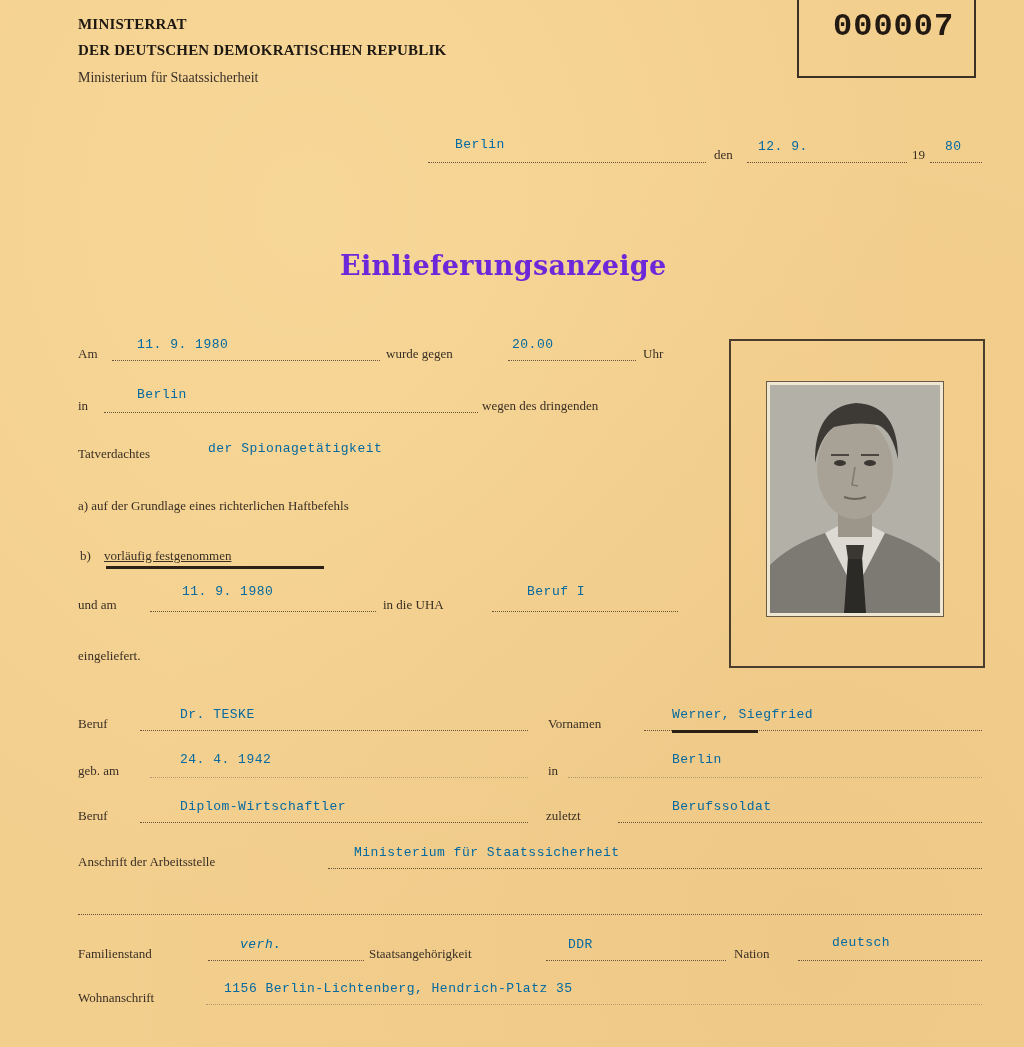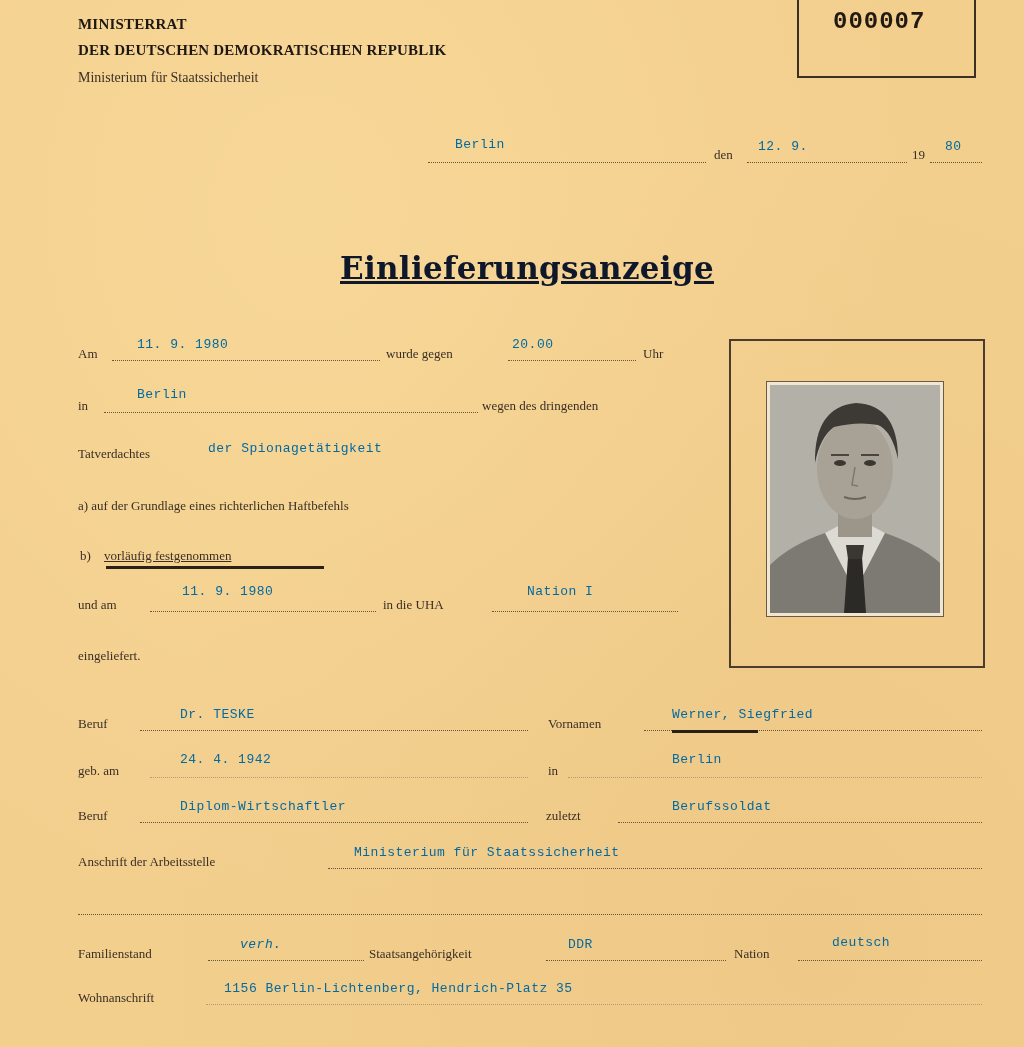--- a/index.html
+++ b/index.html
@@ -9,22 +9,22 @@
     background-image: radial-gradient(ellipse at 30% 20%, rgba(255,230,170,0.35), rgba(0,0,0,0) 60%),
                       radial-gradient(ellipse at 80% 90%, rgba(200,150,80,0.12), rgba(0,0,0,0) 60%);
     position: relative;
     font-family: "Liberation Serif", "DejaVu Serif", serif;
     color: #2a2118;
   }
   .abs { position: absolute; }
   .hdr1 { font-family: "Liberation Serif", serif; font-weight: bold; font-size: 15px; letter-spacing: 0.2px; color: #1e1812; }
   .hdr2 { font-family: "Liberation Serif", serif; font-size: 14px; color: #3a3028; }
   .docno-box { border: 2px solid #3b3025; }
-  .docno { font-family: "Liberation Mono", monospace; font-weight: bold; font-size: 24px; letter-spacing: 1px; color: #221a12; }
-  .title { font-family: "DejaVu Serif", serif; font-weight: bold; font-size: 31px; color: #0f172a; letter-spacing: 0.3px; text-decoration: underline; }
+  .docno { font-family: "Liberation Mono", monospace; font-weight: bold; font-size: 32px; letter-spacing: 1px; color: #221a12; }
+  .title { font-family: "DejaVu Serif", serif; font-weight: bold; font-size: 27px; color: #6d28d9; letter-spacing: 0.3px; }
   .label { font-family: "Liberation Serif", serif; font-size: 13px; color: #3a2f25; white-space: nowrap; }
   .typed { font-family: "Liberation Mono", "DejaVu Sans Mono", monospace; font-size: 13px; color: #0369a1; white-space: nowrap; letter-spacing: 0.5px; }
   .dots { border-bottom: 1.5px dotted #6a5540; height: 0; }
   .uline { height: 3px; background: #2a2016; }
   .photo-frame { border: 2px solid #4a3d2e; }
   .photo {
     background: linear-gradient(180deg, #b9b6ae 0%, #a7a49c 100%);
     border: 3px solid #efe7d2;
     box-shadow: 0 0 0 1px #6b5a45;
     overflow: hidden;
@@ -72,21 +72,21 @@
 
 <div class="abs label" style="left:80px;top:548px;">b)</div>
 <div class="abs label" style="left:104px;top:548px;text-decoration:underline;">vorläufig festgenommen</div>
 <div class="abs uline" style="left:106px;top:566px;width:218px;"></div>
 
 <div class="abs label" style="left:78px;top:597px;">und am</div>
 <div class="abs dots" style="left:150px;top:611px;width:226px;"></div>
 <div class="abs typed" style="left:182px;top:584px;">11. 9. 1980</div>
 <div class="abs label" style="left:383px;top:597px;">in die UHA</div>
 <div class="abs dots" style="left:492px;top:611px;width:186px;"></div>
-<div class="abs typed" style="left:527px;top:584px;">Nation I</div>
+<div class="abs typed" style="left:527px;top:584px;">Beruf I</div>
 
 <div class="abs label" style="left:78px;top:648px;">eingeliefert.</div>
 
 <div class="abs photo-frame" style="left:729px;top:339px;width:252px;height:325px;"></div>
 <div class="abs photo" style="left:767px;top:382px;width:170px;height:228px;">
   <svg width="170" height="228" viewBox="0 0 170 228">
     <rect width="170" height="228" fill="#b3b0a8"></rect>
 
     <path d="M0 228 L0 180 Q20 160 55 148 L85 140 L115 148 Q150 160 170 178 L170 228 Z" fill="#7d7a73"></path>
 

